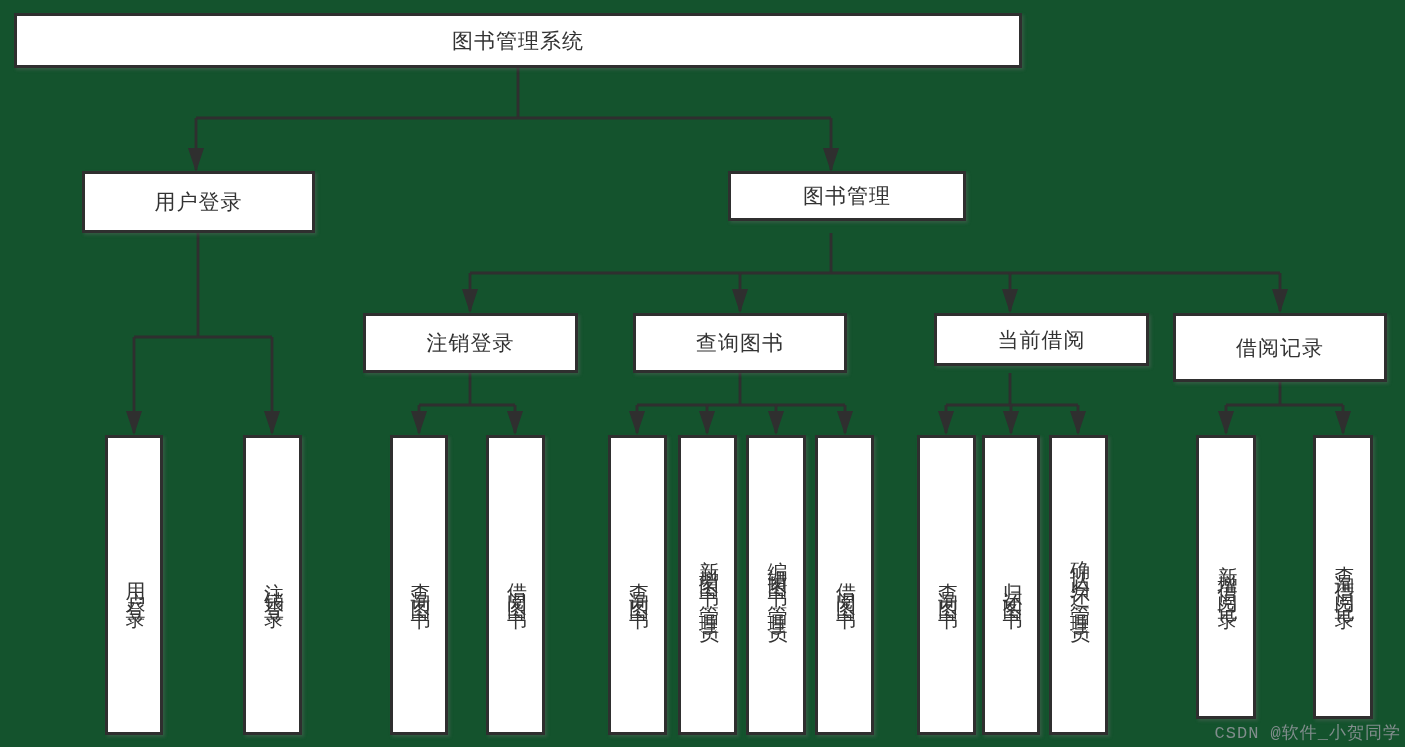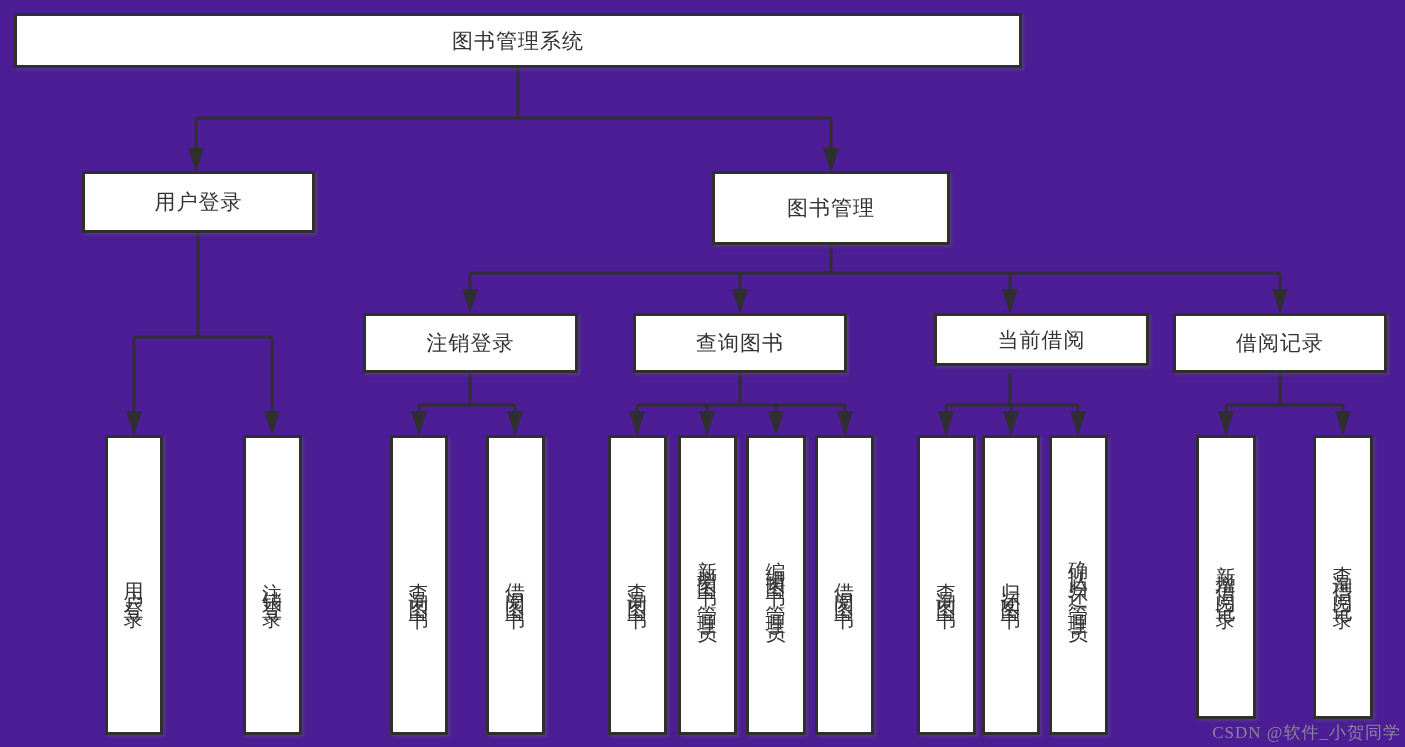--- a/index.html
+++ b/index.html
@@ -1,21 +1,21 @@
 <!DOCTYPE html>
 <html><head>
 <meta charset="utf-8">
 <style>
   html, body { margin: 0; padding: 0; background: #ffffff; }
   #stage {
     position: relative;
     width: 1405px;
     height: 747px;
-    background: #4c1d95;
-    font-family: Liberation Serif, serif;
+    background: #14532d;
+    font-family: Liberation Mono, monospace;
     overflow: hidden;
   }
   #connectors {
     position: absolute;
     left: 0; top: 0;
     width: 1405px; height: 747px;
     z-index: 1;
   }
   .node {
     position: absolute;
@@ -108,34 +108,34 @@
     </g>
   </svg>
 
   <div class="node" style="left:14px;top:13px;width:1008px;height:55px">
     <span class="label">图书管理系统</span>
   </div>
 
   <div class="node" style="left:82px;top:171px;width:233px;height:62px">
     <span class="label">用户登录</span>
   </div>
-  <div class="node" style="left:712px;top:171px;width:238px;height:74px">
+  <div class="node" style="left:728px;top:171px;width:238px;height:50px">
     <span class="label">图书管理</span>
   </div>
 
   <div class="node" style="left:363px;top:313px;width:215px;height:60px">
     <span class="label">注销登录</span>
   </div>
   <div class="node" style="left:633px;top:313px;width:214px;height:60px">
     <span class="label">查询图书</span>
   </div>
   <div class="node" style="left:934px;top:313px;width:215px;height:53px">
     <span class="label">当前借阅</span>
   </div>
-  <div class="node" style="left:1173px;top:313px;width:214px;height:60px">
+  <div class="node" style="left:1173px;top:313px;width:214px;height:69px">
     <span class="label">借阅记录</span>
   </div>
 
   <div class="node leaf" style="left:105px;top:435px;width:58px;height:300px">
     <span class="label">用户登录</span>
   </div>
   <div class="node leaf" style="left:243px;top:435px;width:59px;height:300px">
     <span class="label">注销登录</span>
   </div>
 

